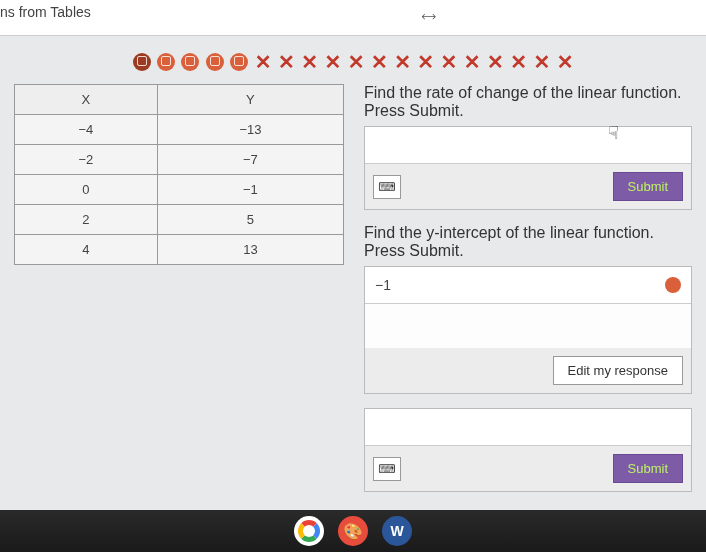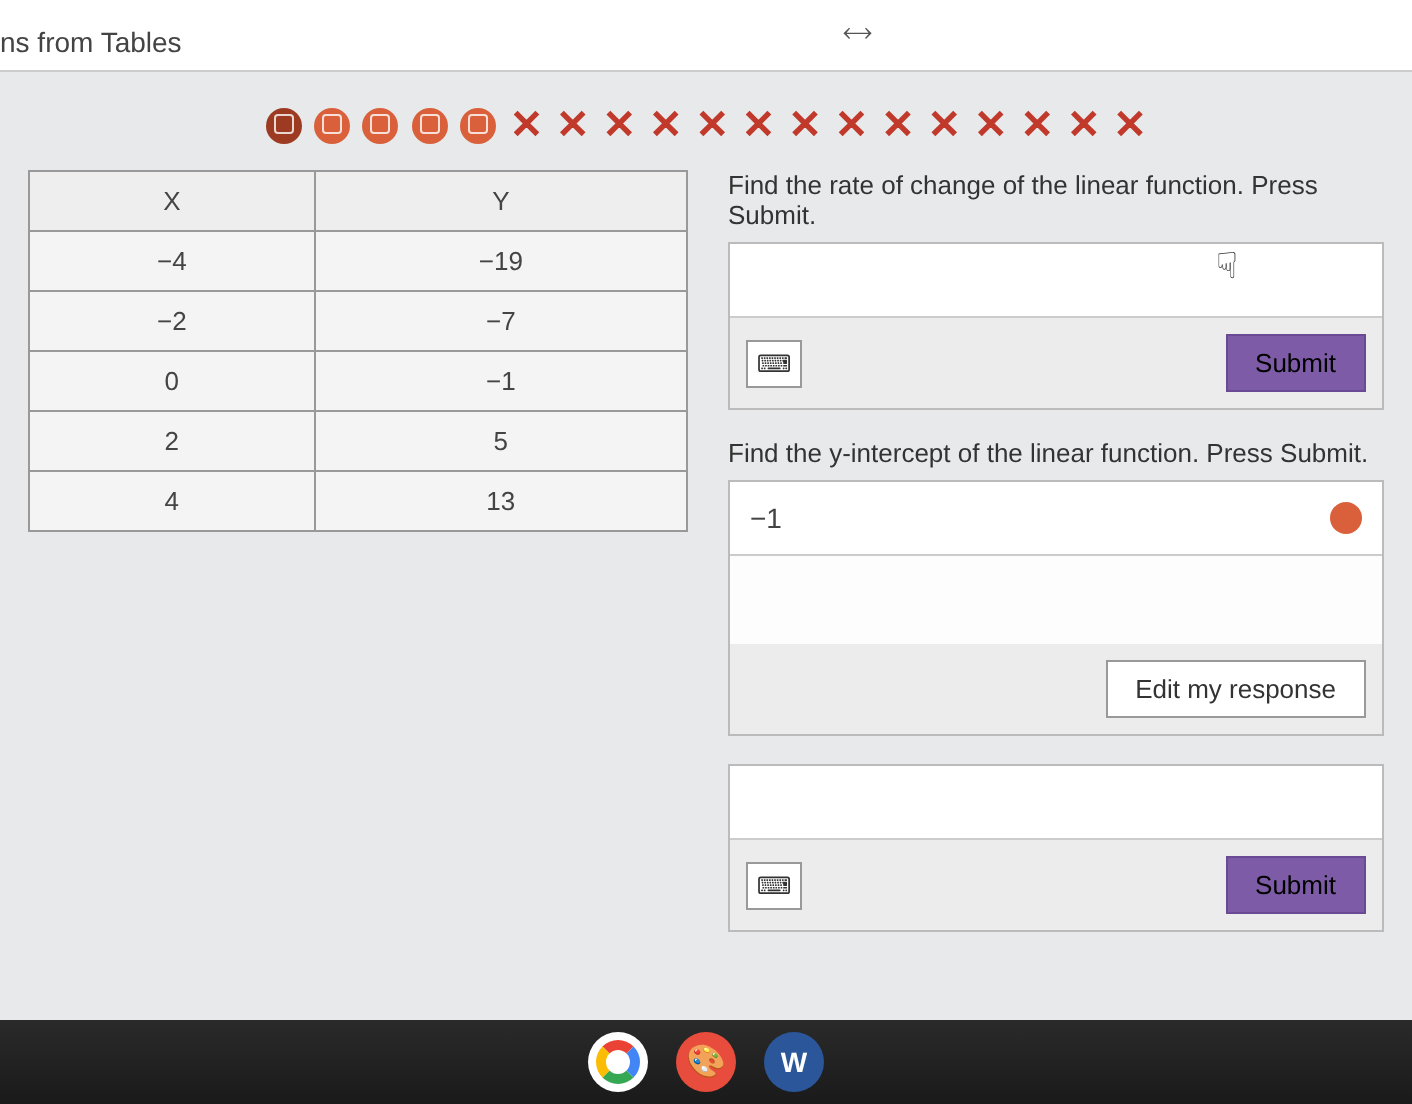--- a/index.html
+++ b/index.html
@@ -12,21 +12,21 @@
     position: relative;
     color: #333;
   }
   .header {
     background: #fff;
     border-bottom: 1px solid #ccc;
     padding: 4px 8px 6px 0;
     font-size: 14px;
     color: #444;
     display: flex;
-    align-items: flex-end;
+    align-items: flex-start;
     justify-content: space-between;
   }
   .header-title { padding-left: 0; }
   .expand-icon {
     font-size: 14px;
     color: #555;
     cursor: pointer;
     padding: 4px;
     transform: rotate(45deg);
     display: inline-block;
@@ -75,21 +75,21 @@
   }
   table.data th, table.data td {
     border: 1px solid #999;
     text-align: center;
     font-size: 13px;
     padding: 7px 4px;
     color: #444;
   }
   table.data th { background: #eee; font-weight: normal; }
   .qblock { margin-bottom: 14px; }
-  .qlabel { font-size: 13px; color: #333; margin-bottom: 6px; }
+  .qlabel { font-size: 16px; color: #333; margin-bottom: 6px; }
   .panel {
     background: #fdfdfd;
     border: 1px solid #bbb;
     position: relative;
   }
   .answer-input {
     width: 100%;
     border: none;
     border-bottom: 1px solid #ccc;
     padding: 10px 8px;
@@ -133,21 +133,21 @@
   .btn {
     border: 1px solid #999;
     padding: 6px 14px;
     font-size: 13px;
     cursor: pointer;
     background: #fff;
     color: #333;
   }
   .btn.primary {
     background: #7d5ba6;
-    color: #000000;
+    color: #bef264;
     border: 1px solid #6a4a94;
   }
   .cursor-hand {
     position: absolute;
     pointer-events: none;
     font-size: 18px;
     color: #333;
   }
   .taskbar {
     position: absolute;
@@ -218,21 +218,21 @@
 <div class="content">
   <div class="left">
     <table class="data">
       <tbody>
           <tr>
         <th>X</th>
         <th>Y</th>
       </tr>
       <tr>
             <td>−4</td>
-            <td>−19</td>
+            <td>−13</td>
           </tr>
       <tr>
             <td>−2</td>
             <td>−7</td>
           </tr>
       <tr>
             <td>0</td>
             <td>−1</td>
           </tr>
       <tr>

